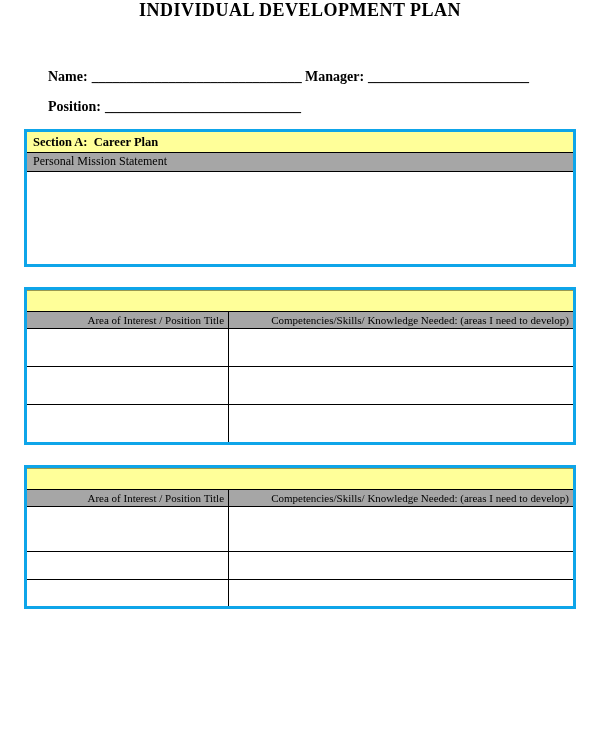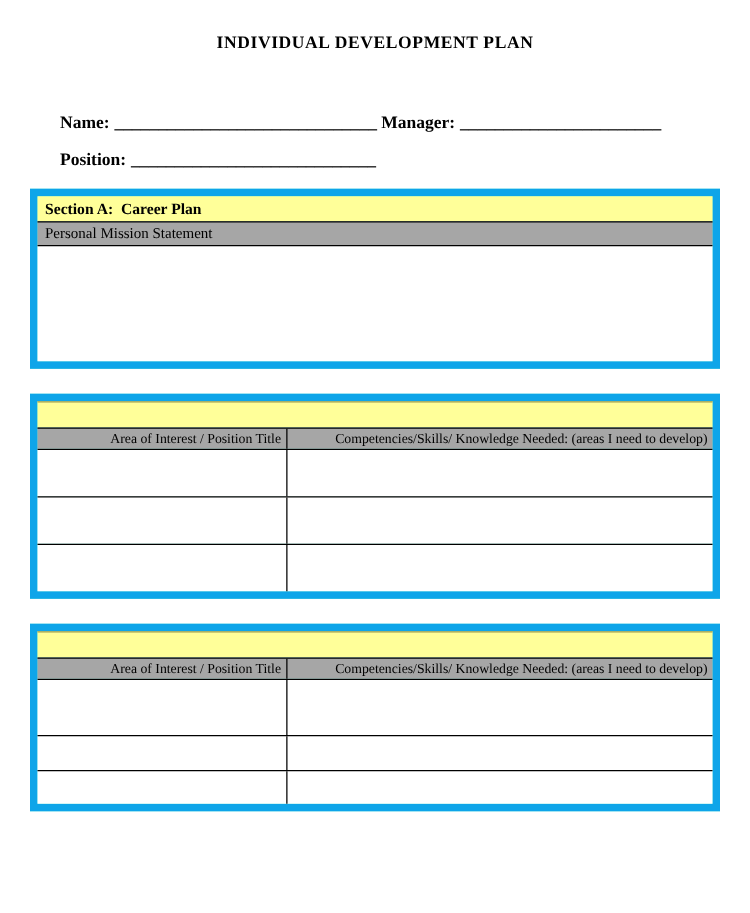--- a/index.html
+++ b/index.html
@@ -8,31 +8,30 @@
     width: 600px;
     height: 730px;
     font-family: "Liberation Serif", serif;
     color: #000000;
     overflow: hidden;
     position: relative;
   }
   .doc-title {
     text-align: center;
     font-weight: bold;
-    font-size: 14px;
-    padding-top: 27px;
+    font-size: 18px;
     letter-spacing: 0.5px;
   }
   .form-area { margin: 46px 48px 0 48px; font-size: 14px; font-weight: bold; }
   .form-row { display: flex; margin-bottom: 10px; line-height: 20px; }
   .field { white-space: nowrap; }
   .field-left { width: 257px; }
   .lbl { margin-right: 4px; }
   .blank { letter-spacing: 0; }
-  .tbl { margin: 0 24px; border: 6px solid #0ea5e9; background: #5eead4; }
+  .tbl { margin: 0 24px; border: 3px solid #0ea5e9; background: #b91c1c; }
   .tbl-gap-a { margin-top: 12px; }
   .tbl-gap { margin-top: 20px; }
   .sec-hdr {
     background: #FFFF99;
     font-weight: bold;
     font-size: 12.5px;
     padding: 3px 6px 2px 6px;
     white-space: pre-wrap;
   }
   .sec-hdr-empty { background: #FFFF99; height: 21px; border-top: 1px solid #9a9a50; }

